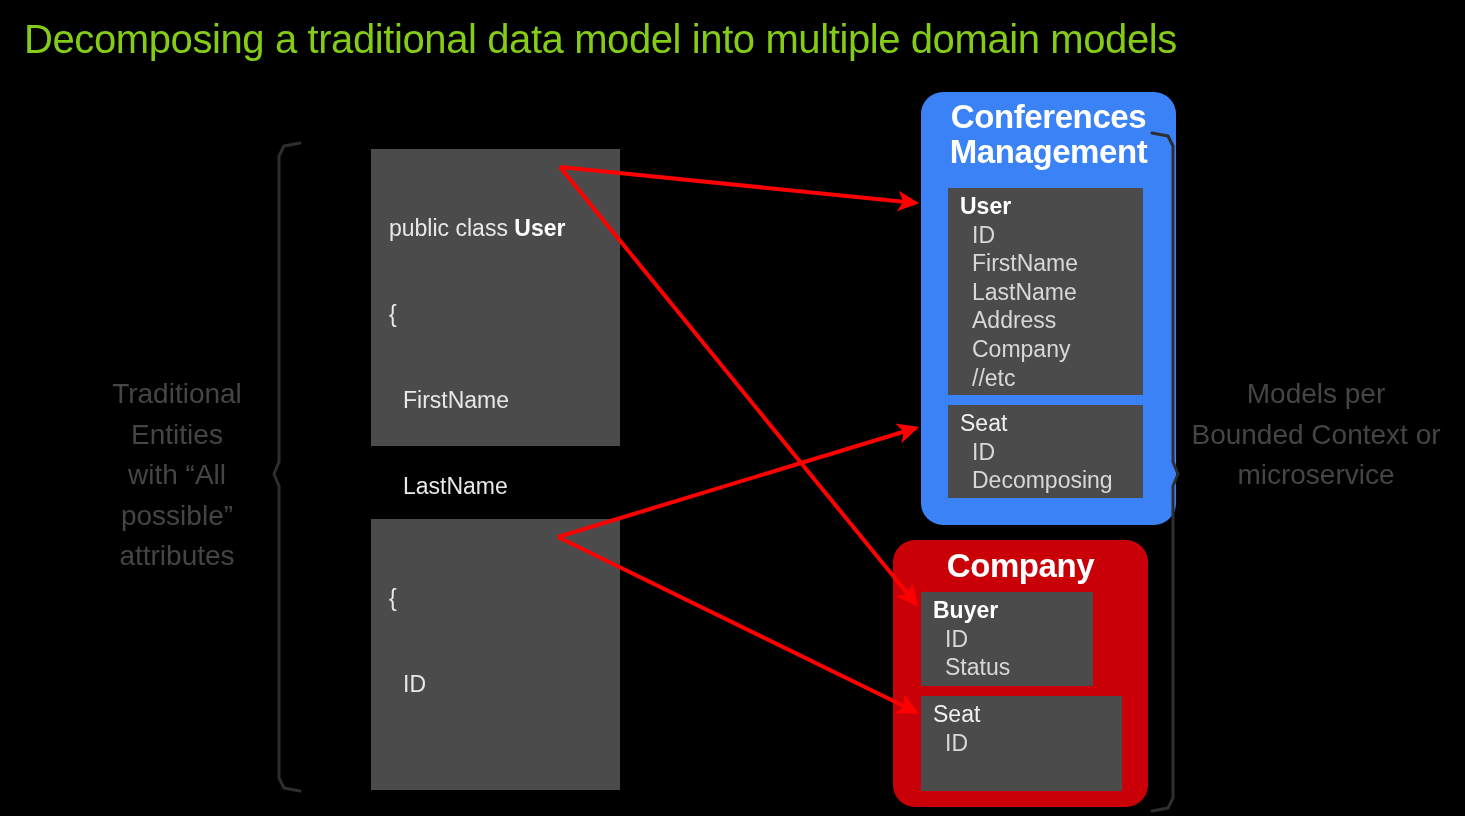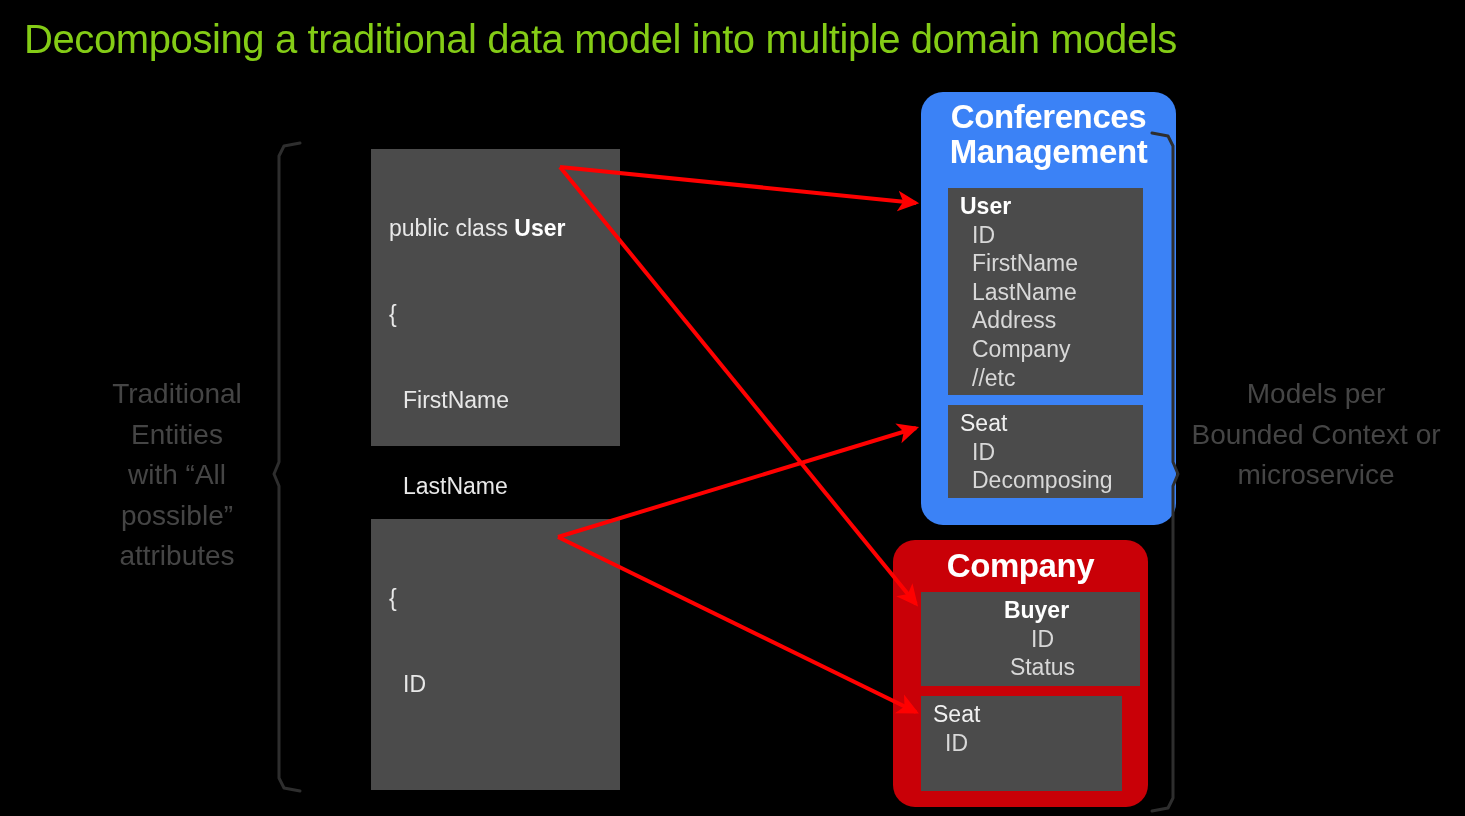--- a/index.html
+++ b/index.html
@@ -139,21 +139,21 @@
     color: #f0f0f0;
   }
   .entity-attr {
     display: block;
     padding-left: 12px;
     color: #d8d8d8;
   }
 
   #entity-card-cm-user  { left: 27px; top: 96px;  width: 195px; height: 207px; }
   #entity-card-cm-seat  { left: 27px; top: 313px; width: 195px; height: 93px;  }
-  #entity-card-pr-buyer { left: 28px; top: 52px;  width: 219px; height: 94px; text-align: center;  }
+  #entity-card-pr-buyer { left: 28px; top: 52px;  width: 172px; height: 94px;  }
   #entity-card-pr-seat  { left: 28px; top: 156px; width: 201px; height: 95px;  }
 
   
   #arrow-layer, #brace-layer {
     position: absolute;
     left: 0; top: 0;
     width: 1465px;
     height: 816px;
     pointer-events: none;
   }

